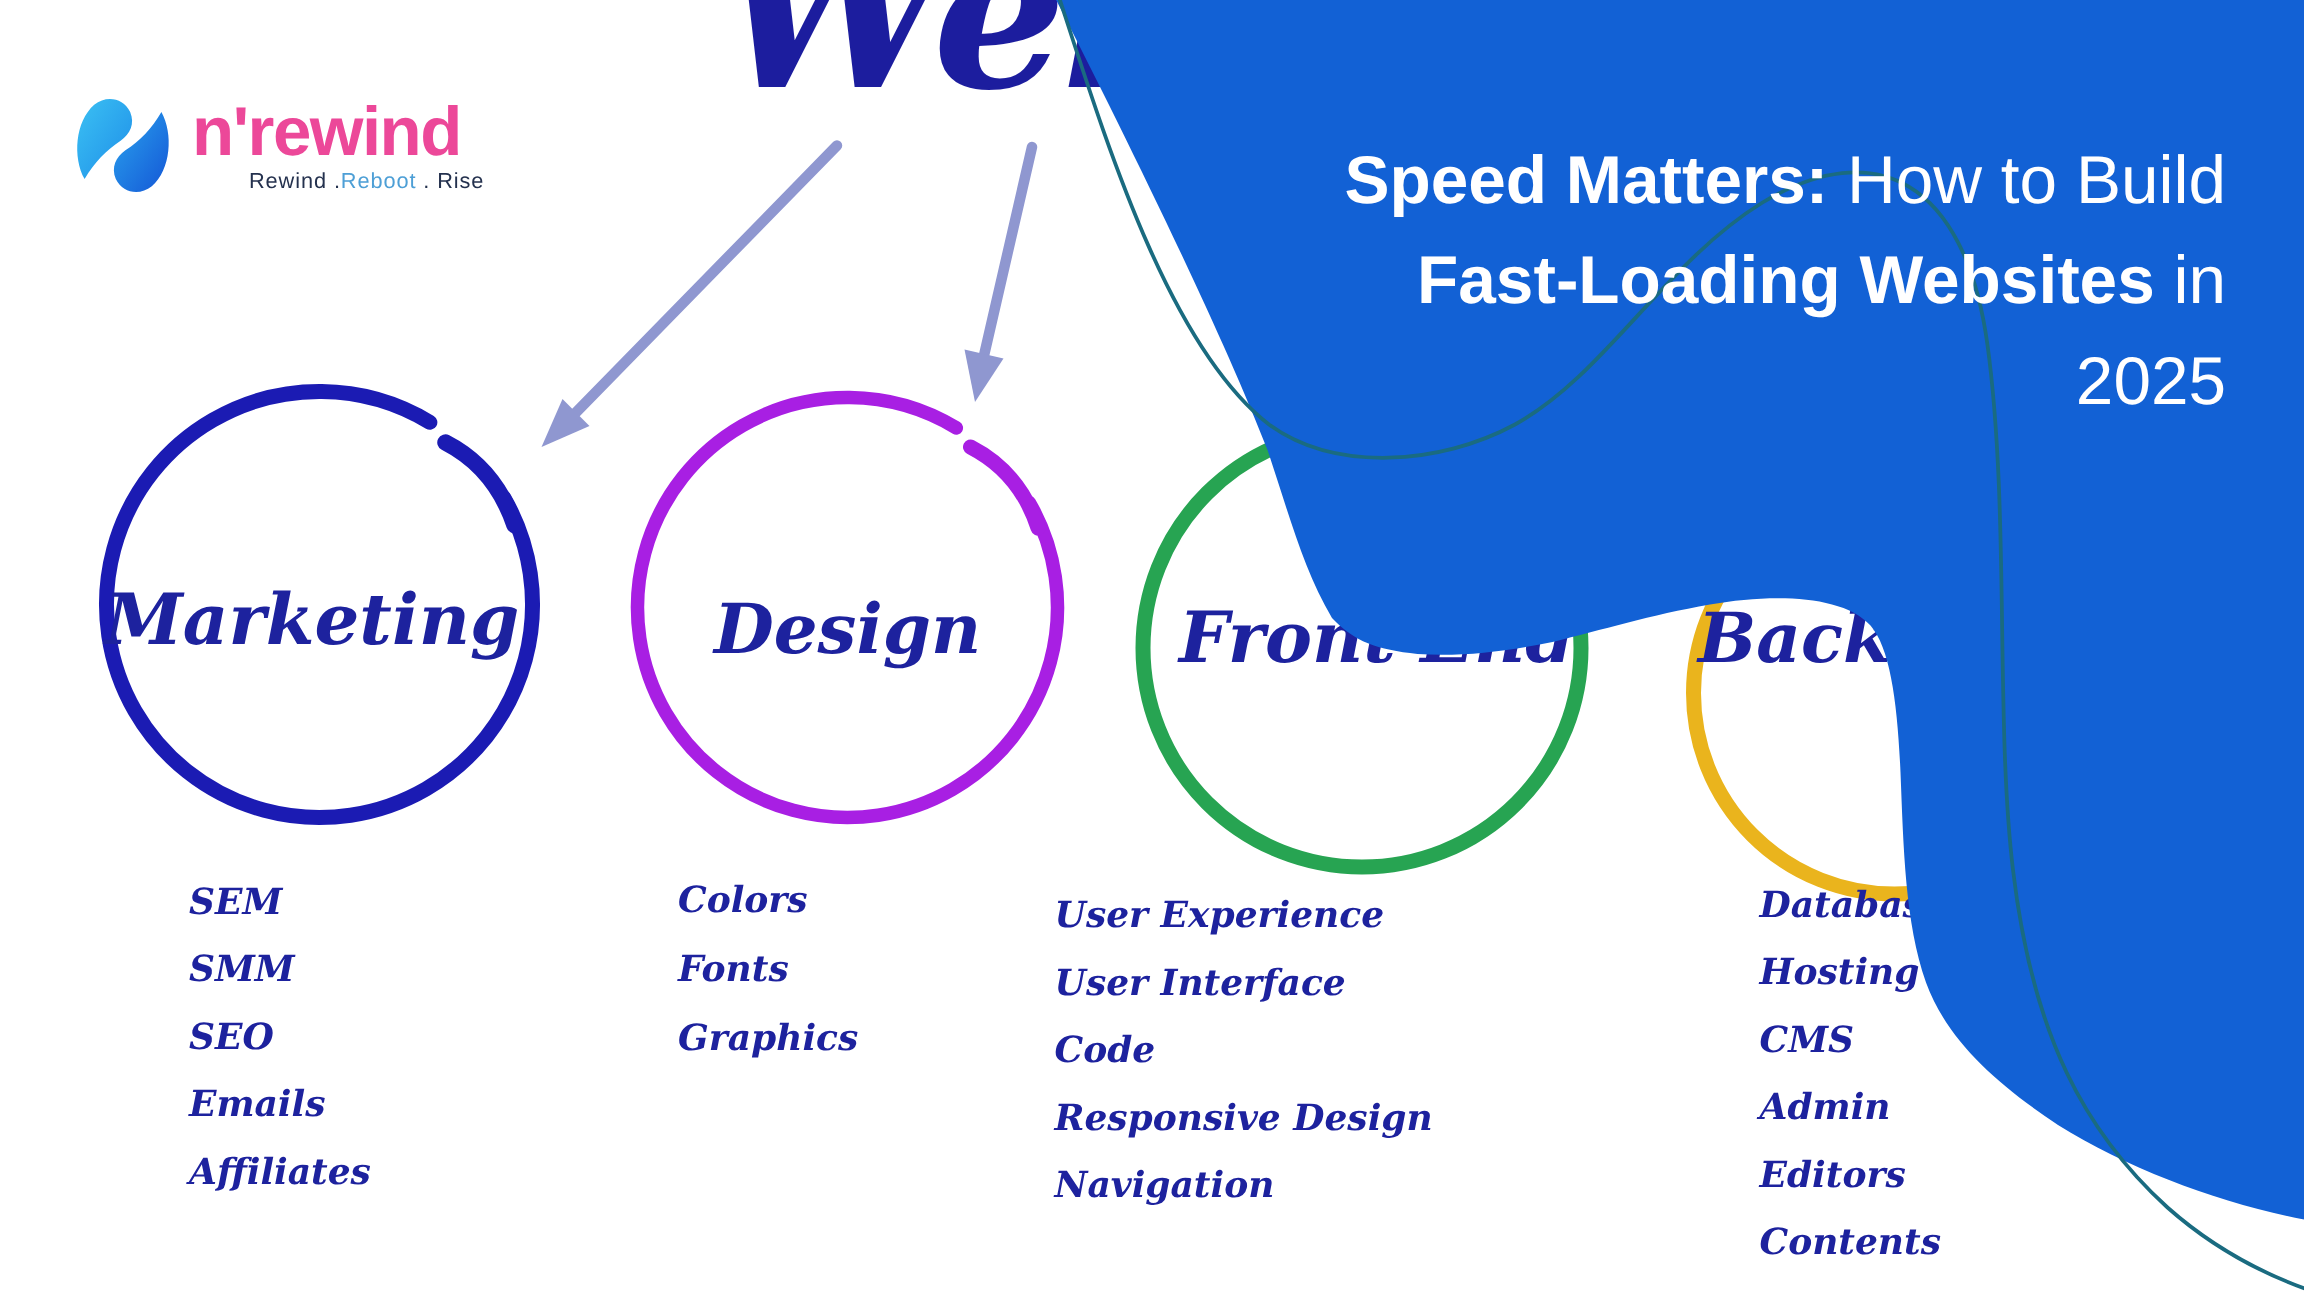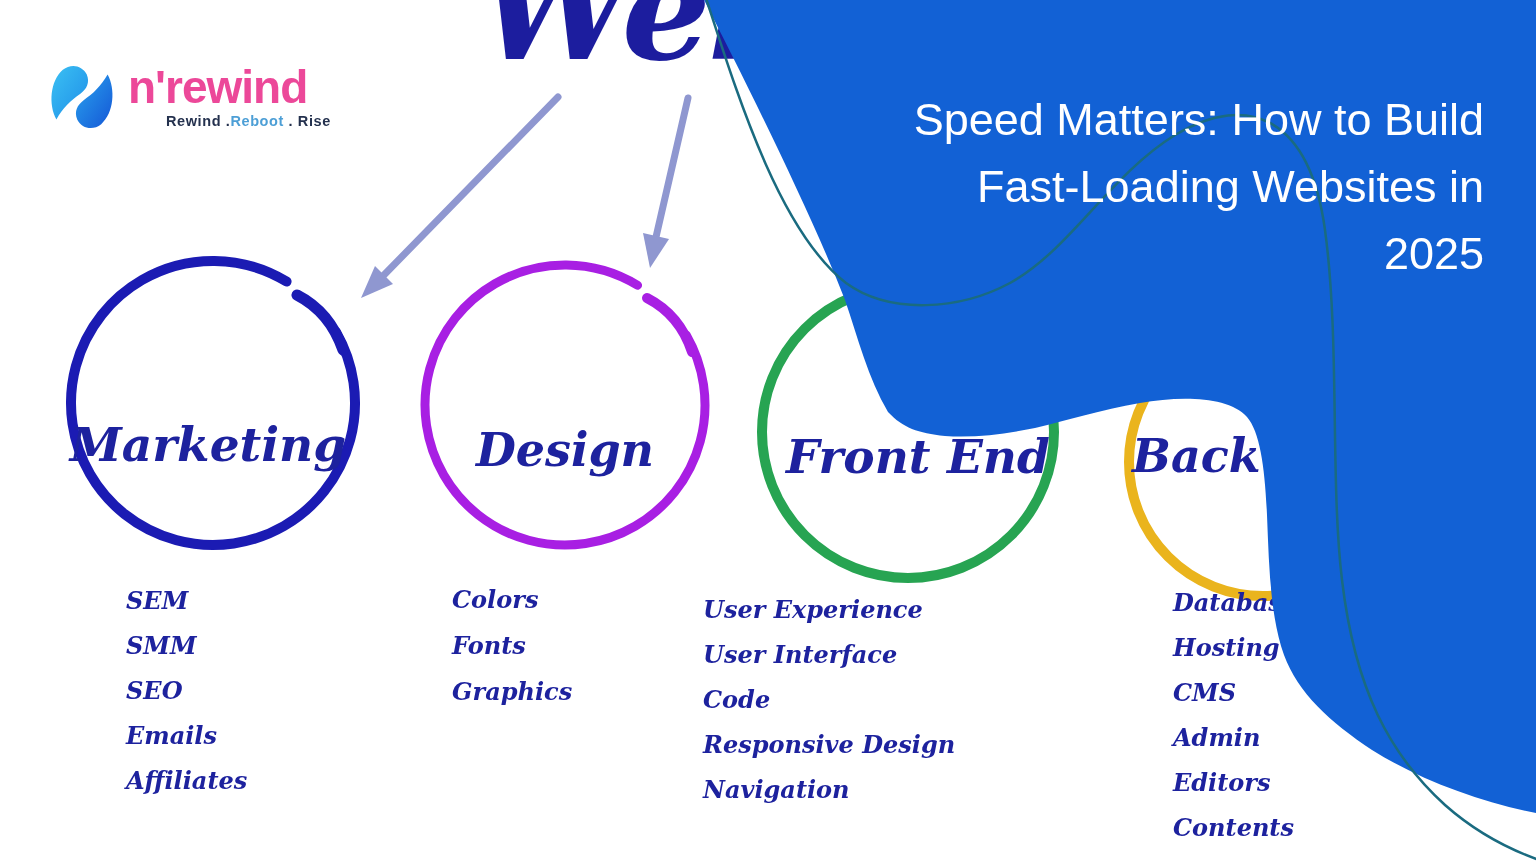--- a/index.html
+++ b/index.html
@@ -9,42 +9,42 @@
   }
   .layer{position:absolute;left:0;top:0;width:1536px;height:864px;pointer-events:none;}
   .hand{
     font-family:"DejaVu Serif",serif;font-style:italic;font-weight:700;
     color:#1d229e;
   }
   .headline{
     position:absolute;left:478px;top:-72px;font-size:140px;letter-spacing:-2px;
     color:#1c1d9e;white-space:nowrap;
   }
-  .circle-label{position:absolute;white-space:nowrap;margin-top:31px;}
+  .circle-label{position:absolute;white-space:nowrap;}
   .label-marketing{left:58px;top:386px;width:300px;text-align:center;font-size:47px;}
   .label-design{left:415px;top:392px;width:300px;text-align:center;font-size:46px;}
   .label-frontend{left:786px;top:398px;font-size:47px;}
   .label-backend{left:1132px;top:398px;font-size:46px;}
   .list{position:absolute;font-size:24px;line-height:45px;white-space:nowrap;}
   .list-marketing{left:126px;top:578px;}
   .list-design{left:452px;top:577px;line-height:46px;}
   .list-frontend{left:703px;top:587px;}
   .list-backend{left:1173px;top:580px;}
   .banner-text{
     position:absolute;right:52px;top:86px;width:680px;text-align:right;
     color:#ffffff;font-size:45px;line-height:67px;font-weight:400;
   }
-  .banner-text .b{font-weight:400;}
+  .banner-text .b{font-weight:700;}
   .logo{position:absolute;left:42px;top:55px;}
   .brand{
     position:absolute;left:128px;top:60px;font-size:46px;font-weight:700;
     color:#ec4899;letter-spacing:-1px;
   }
   .tagline{
-    position:absolute;left:166px;top:113px;font-size:14.5px;font-weight:700;
+    position:absolute;left:166px;top:113px;font-size:14.5px;font-weight:400;
     color:#24314e;letter-spacing:.6px;
   }
   .tagline .hl{color:#4d9fd6;}
 </style>
 </head>
 <body>
 
 <div class="stage">
 
   <svg class="layer" viewBox="0 0 1536 864">

